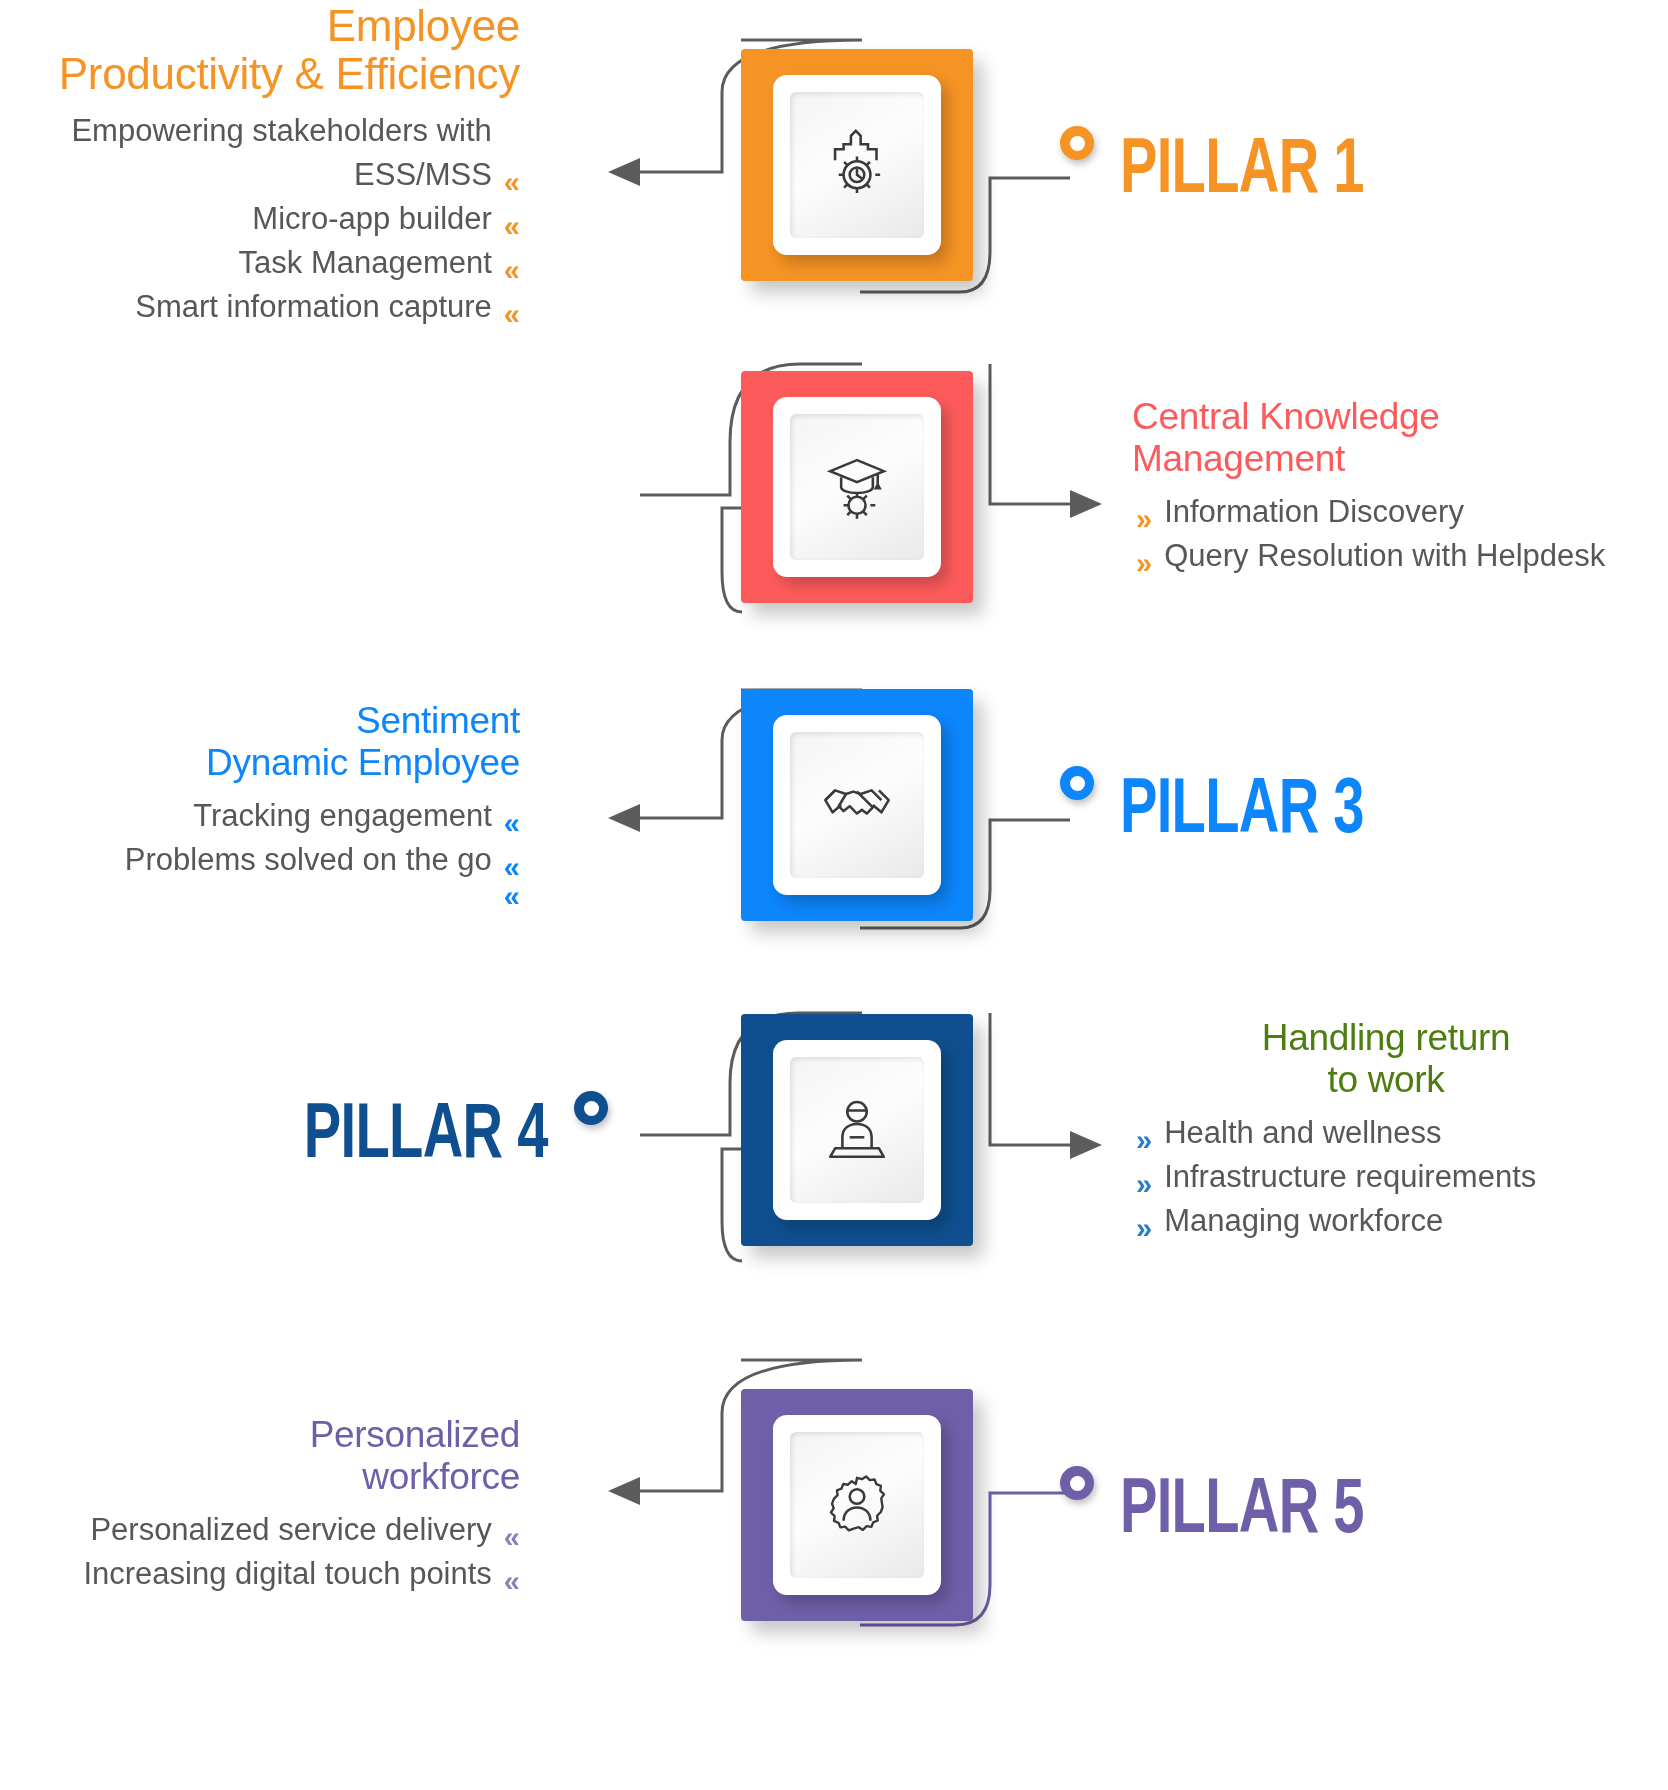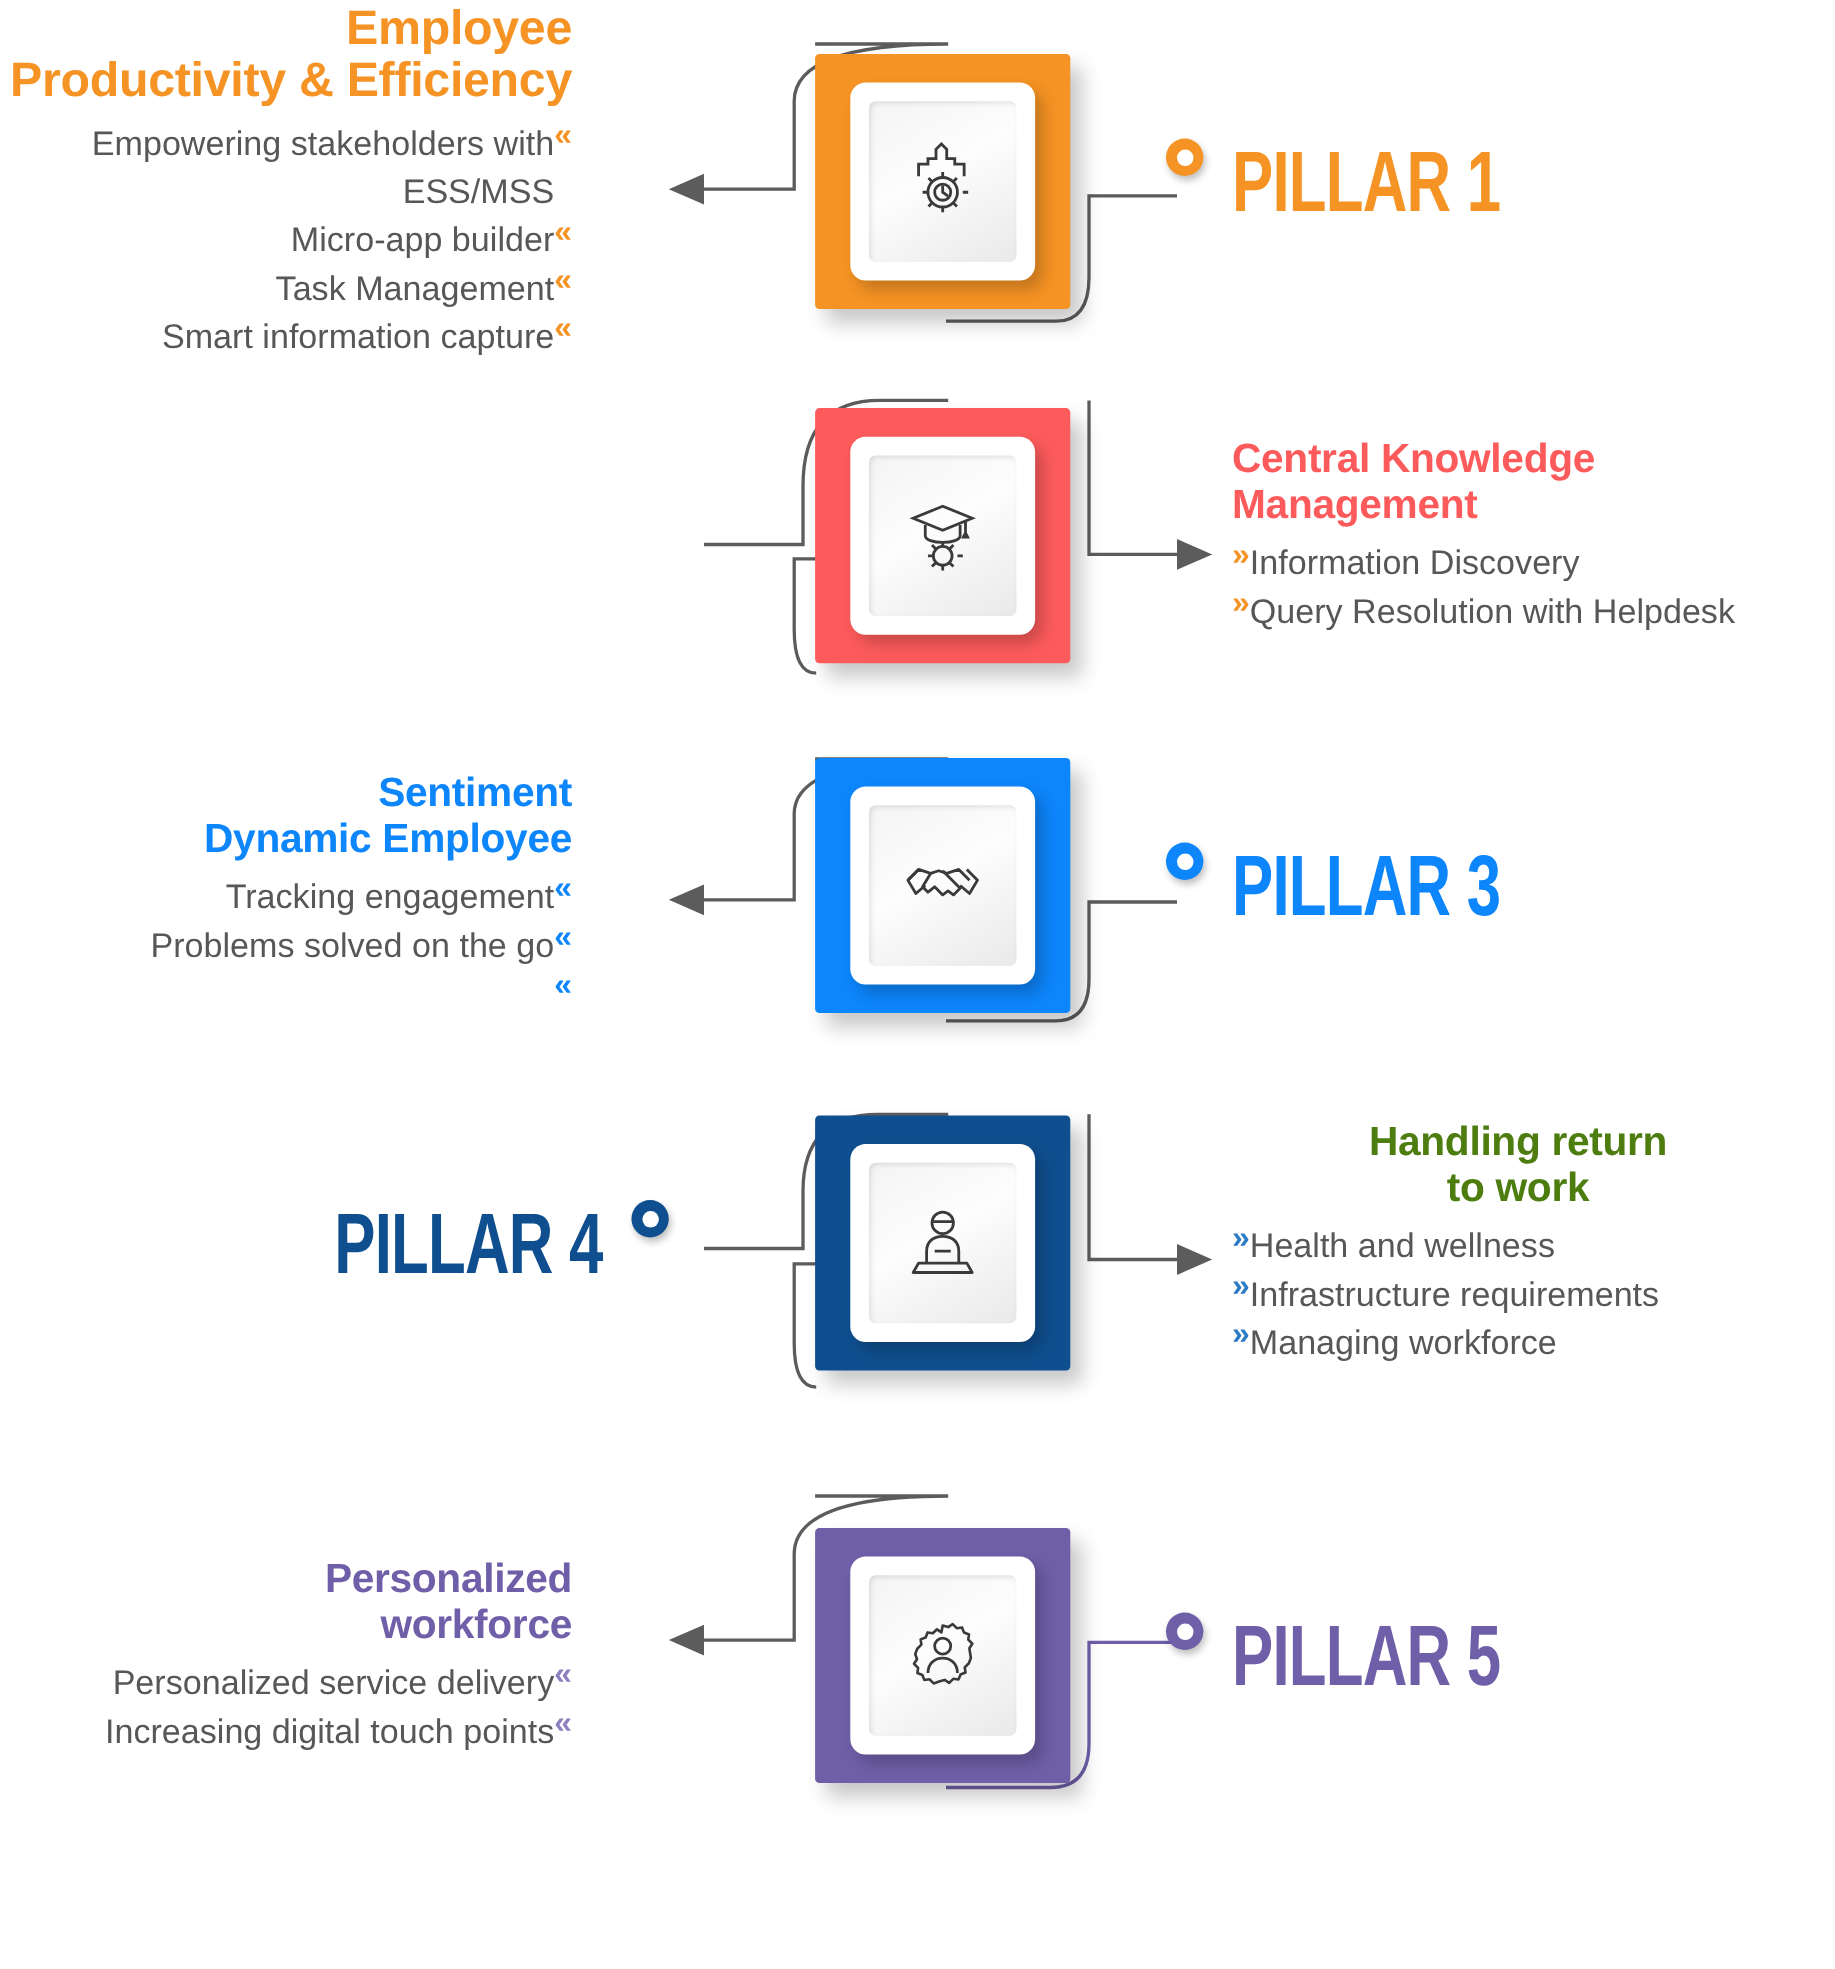--- a/index.html
+++ b/index.html
@@ -49,27 +49,27 @@
     display:flex;align-items:center;justify-content:center;flex:0 0 auto;
     box-shadow:2px 4px 7px rgba(0,0,0,.25);
   }
   .dot i{display:block;width:15px;height:15px;border-radius:50%;background:#fff;}
 
   
   .tblock{position:absolute;top:50%;transform:translateY(-50%);width:520px;}
   .tblock.left{left:0;text-align:right;}
   .tblock.right{left:1120px;text-align:left;}
   .thead{
-    font-size:37px;font-weight:700;line-height:1.13;margin:0 0 10px 0;
+    font-size:37px;font-weight:400;line-height:1.13;margin:0 0 10px 12px;
     letter-spacing:-.3px;
   }
   .blist{list-style:none;margin:0;padding:0;}
   .blist li{
     font-size:31px;color:#575757;line-height:1.42;
-    display:flex;align-items:flex-start;gap:0;
+    display:flex;align-items:flex-end;gap:12px;padding-left:16px;
   }
   .tblock.left .blist li{justify-content:flex-end;}
   .chev{font-size:29px;font-weight:700;flex:0 0 auto;line-height:1;}
 
   
   .wires{position:absolute;inset:0;pointer-events:none;}
 
   
   #row1 .thead{font-size:44px;line-height:1.1;}
 </style>

